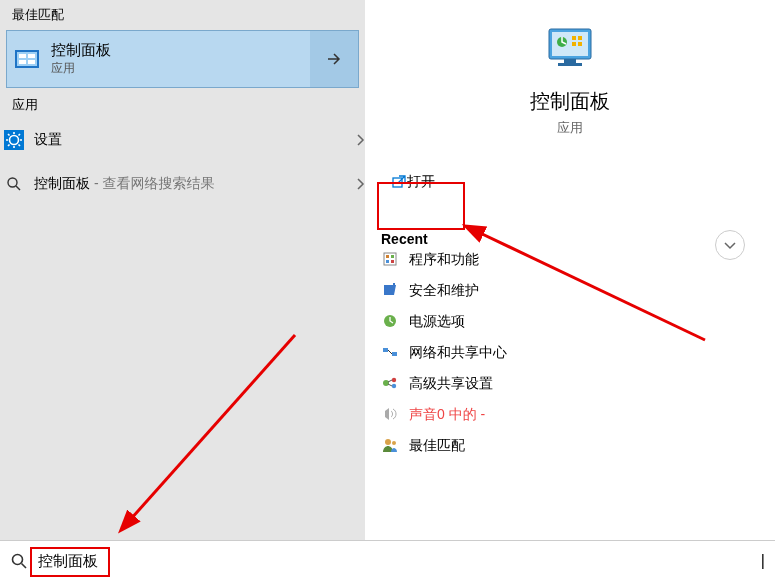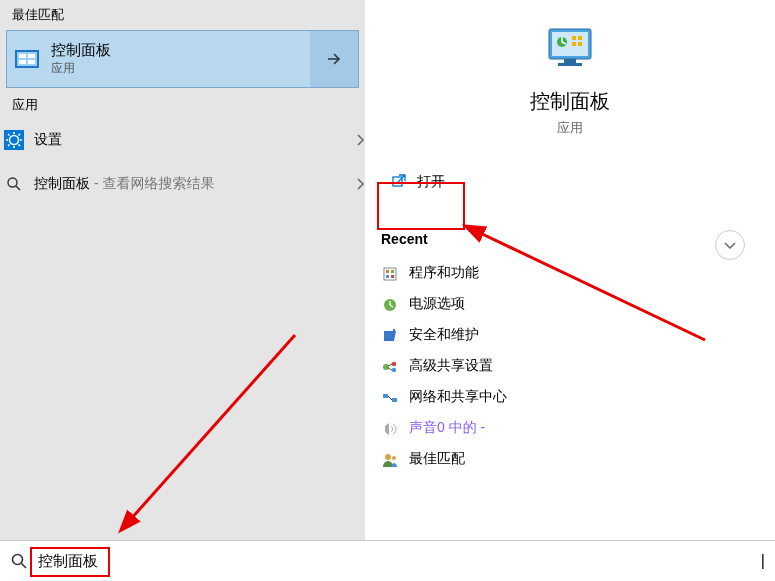--- a/index.html
+++ b/index.html
@@ -20,29 +20,29 @@
 .result-row { display: flex; align-items: center; height: 44px; padding: 0 0; }
 .result-row .icon-cell { width: 28px; display: flex; align-items: center; justify-content: center; }
 .result-row .label { flex: 1; font-size: 14px; color: #000; padding-left: 6px; }
 .result-row .sublabel { color: #777; font-size: 14px; }
 .result-row .chev { color: #666; }
 
 .cp-hero { text-align: center; padding-top: 28px; }
 .cp-hero .big-title { font-size: 20px; margin-top: 18px; }
 .cp-hero .big-sub { font-size: 13px; color: #666; margin-top: 4px; }
 
-.open-row { display: flex; align-items: flex-start; gap: 10px; padding: 8px 14px; margin: 28px 0 0 12px; width: 88px; }
+.open-row { display: flex; align-items: center; padding: 8px 14px; margin: 28px 0 0 12px; width: 88px; }
 .open-box-outline { border: 2px solid #e60000; position: absolute; left: 377px; top: 182px; width: 88px; height: 48px; pointer-events:none;}
 
 .expand-circle { width: 30px; height: 30px; border-radius: 50%; border: 1px solid #ccc; display: flex; align-items: center; justify-content: center; position: absolute; right: 30px; top: 230px; background:#fff;}
 
 .recent-header { font-weight: bold; font-size: 14px; padding: 8px 16px 4px; margin-top: 24px;}
-.recent-item { display: flex; align-items: flex-end; height: 31px; padding: 0 16px; font-size: 14px; gap: 10px; }
+.recent-item { display: flex; align-items: flex-start; height: 31px; padding: 0 16px; font-size: 14px; gap: 10px; }
 .recent-item .ri-icon { width: 18px; display:flex; align-items:center; justify-content:center;}
-.recent-item.dim { color: #8b5cf6; }
+.recent-item.dim { color: #ef4444; }
 
 .search-bar { position: absolute; left: 0; bottom: 0; width: 775px; height: 41px; background: #fff; border-top: 1px solid #ccc; display: flex; align-items: center; padding: 0 10px; }
 .search-bar input { border: none; outline: none; font-size: 15px; flex: 1; padding: 4px 2px; background: transparent; }
 .search-box-outline { border: 2px solid #e60000; position: absolute; left: 30px; bottom: 4px; width: 80px; height: 30px; pointer-events:none;}
 
 .arrow-annot { position: absolute; pointer-events: none; }
 
 svg { display: block; }
 </style>
 </head>
@@ -163,56 +163,56 @@
             <rect x="9" y="4" width="3" height="3" fill="#6ab04c"></rect>
             <rect x="4" y="9" width="3" height="3" fill="#4a90d9"></rect>
             <rect x="9" y="9" width="3" height="3" fill="#c44"></rect>
           </svg>
         </span>
         <span>程序和功能</span>
       </div>
       <div class="recent-item">
         <span class="ri-icon">
           <svg width="16" height="16">
+            <path d="M2 3h12l-2 10H2z" fill="#3977c9"></path>
+            <rect x="11" y="1" width="2" height="5" fill="#3977c9"></rect>
+          </svg>
+        </span>
+        <span>安全和维护</span>
+      </div>
+      <div class="recent-item">
+        <span class="ri-icon">
+          <svg width="16" height="16">
             <circle cx="8" cy="8" r="6" fill="#6ab04c"></circle>
             <path d="M8 4v4l3 2" stroke="#fff" fill="none" stroke-width="1.3"></path>
           </svg>
         </span>
         <span>电源选项</span>
       </div>
       <div class="recent-item">
         <span class="ri-icon">
           <svg width="16" height="16">
-            <path d="M2 3h12l-2 10H2z" fill="#3977c9"></path>
-            <rect x="11" y="1" width="2" height="5" fill="#3977c9"></rect>
-          </svg>
-        </span>
-        <span>安全和维护</span>
+            <rect x="1" y="4" width="5" height="4" fill="#4a90d9"></rect>
+            <rect x="10" y="8" width="5" height="4" fill="#4a90d9"></rect>
+            <line x1="6" y1="6" x2="10" y2="10" stroke="#333"></line>
+          </svg>
+        </span>
+        <span>网络和共享中心</span>
       </div>
       <div class="recent-item">
         <span class="ri-icon">
           <svg width="16" height="16">
             <circle cx="4" cy="8" r="3" fill="#6ab04c"></circle>
             <circle cx="12" cy="5" r="2.2" fill="#d04040"></circle>
             <circle cx="12" cy="11" r="2.2" fill="#4a90d9"></circle>
             <line x1="6" y1="7" x2="10" y2="5" stroke="#555"></line>
             <line x1="6" y1="9" x2="10" y2="11" stroke="#555"></line>
           </svg>
         </span>
         <span>高级共享设置</span>
-      </div>
-      <div class="recent-item">
-        <span class="ri-icon">
-          <svg width="16" height="16">
-            <rect x="1" y="4" width="5" height="4" fill="#4a90d9"></rect>
-            <rect x="10" y="8" width="5" height="4" fill="#4a90d9"></rect>
-            <line x1="6" y1="6" x2="10" y2="10" stroke="#333"></line>
-          </svg>
-        </span>
-        <span>网络和共享中心</span>
       </div>
       <div class="recent-item dim">
         <span class="ri-icon">
           <svg width="16" height="16">
             <path d="M3 5v6l4 3V2z" fill="#aaa"></path>
             <path d="M9 5c2 1 2 5 0 6M11 3c4 2 4 8 0 10" stroke="#aaa" fill="none"></path>
           </svg>
         </span>
         <span>声音0 中的 -</span>
       </div>

